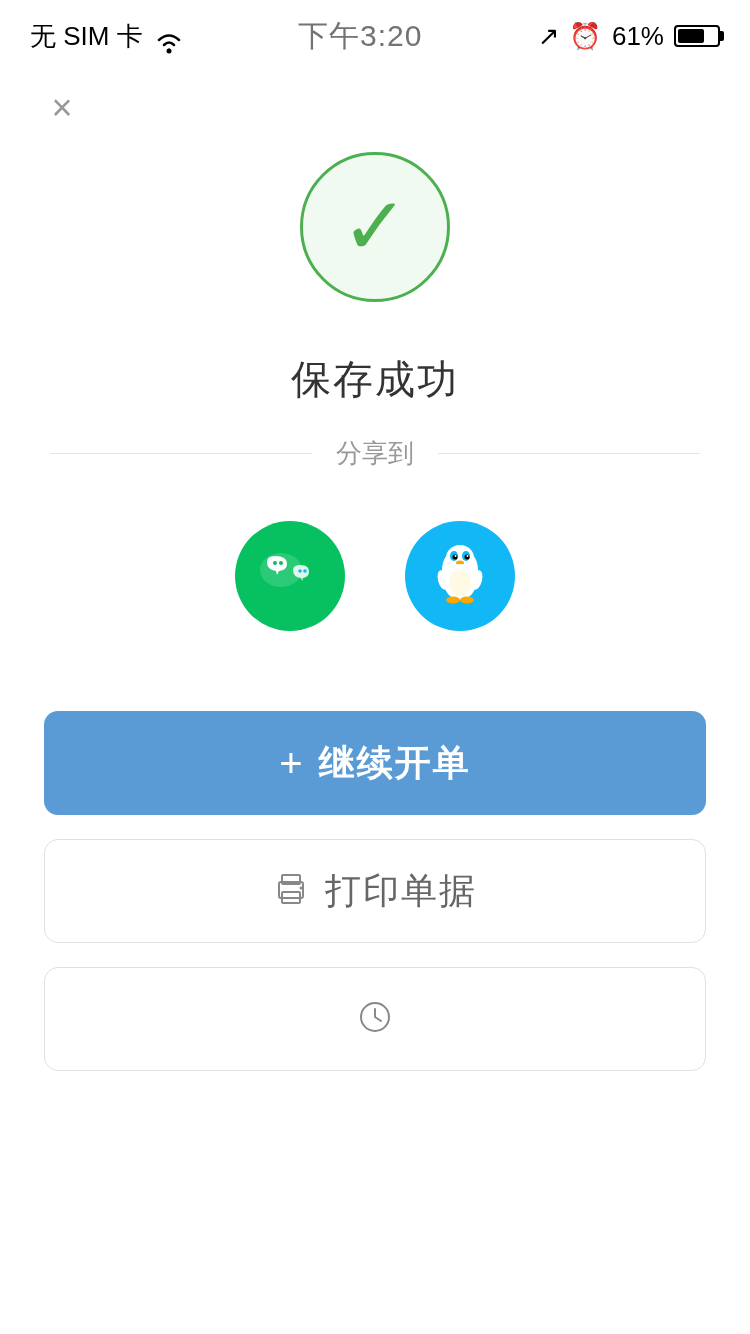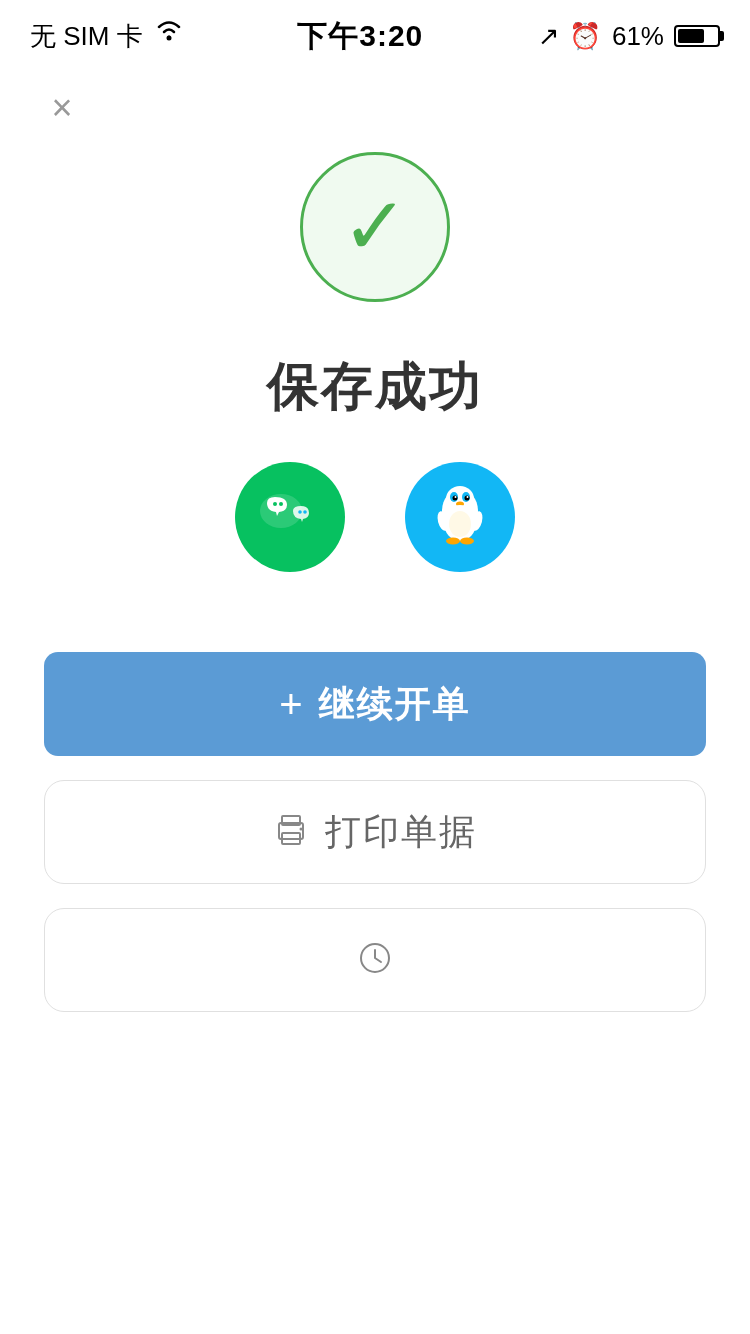--- a/index.html
+++ b/index.html
@@ -19,36 +19,36 @@
       height: 72px;
       display: flex;
       align-items: center;
       justify-content: space-between;
       padding: 0 30px;
       background: #fff;
     }
 
     .status-left {
       display: flex;
-      align-items: flex-start;
+      align-items: flex-end;
       gap: 12px;
       font-size: 26px;
       color: #000;
     }
 
     .wifi-icon {
       display: inline-block;
       width: 28px;
       height: 22px;
     }
 
     .status-center {
       font-size: 30px;
-      font-weight: 700;
-      color: #000000;
+      font-weight: 400;
+      color: #737373;
       letter-spacing: 1px;
     }
 
     .status-right {
       display: flex;
       align-items: center;
       gap: 10px;
       font-size: 26px;
       color: #000;
     }
@@ -123,24 +123,24 @@
     }
 
     .checkmark {
       font-size: 80px;
       color: #4CAF50;
       line-height: 1;
     }
 
     
     .success-title {
-      font-size: 52px;
+      font-size: 40px;
       color: #333;
-      font-weight: 700;
-      margin-bottom: 40px;
+      font-weight: 400;
+      margin-bottom: 29px;
       letter-spacing: 2px;
     }
 
     
     .divider-row {
       width: 100%;
       display: flex;
       align-items: center;
       padding: 0 50px;
       margin-bottom: 50px;
@@ -229,21 +229,21 @@
       font-size: 40px;
       color: #fff;
       line-height: 1;
       font-weight: 300;
     }
 
     .btn-secondary {
       width: 100%;
       height: 104px;
       background: #fff;
-      border-radius: 20px;
+      border-radius: 14px;
       border: 1px solid #e0e0e0;
       display: flex;
       align-items: center;
       justify-content: center;
       gap: 16px;
       cursor: pointer;
     }
 
     .btn-secondary-text {
       font-size: 36px;
@@ -288,20 +288,25 @@
 </div>
 
 <div class="main-content">
 
   <div class="success-circle">
     <span class="checkmark">✓</span>
   </div>
 
   <div class="success-title">保存成功</div>
 
+  <div class="divider-row">
+    <div class="divider-line"></div>
+    <span class="divider-text">分享到</span>
+    <div class="divider-line"></div>
+  </div>
 
   <div class="share-icons">
     <button class="share-icon-btn wechat-btn" aria-label="微信">
       <svg class="wechat-icon-svg" viewBox="0 0 66 56" fill="none">
         <ellipse cx="24" cy="22" rx="22" ry="18" fill="#07C160" stroke="white" stroke-width="0"></ellipse>
 
         <ellipse cx="24" cy="22" rx="21" ry="17" fill="white" opacity="0.15"></ellipse>
 
         <path d="M10 14 Q10 8 18 8 Q30 8 30 16 Q30 22 22 23 L20 27 L19 23 Q10 22 10 14Z" fill="white"></path>
         <path d="M36 22 Q36 17 44 17 Q52 17 52 24 Q52 29 46 30 L45 33 L44 30 Q36 29 36 22Z" fill="white" opacity="0.85"></path>

